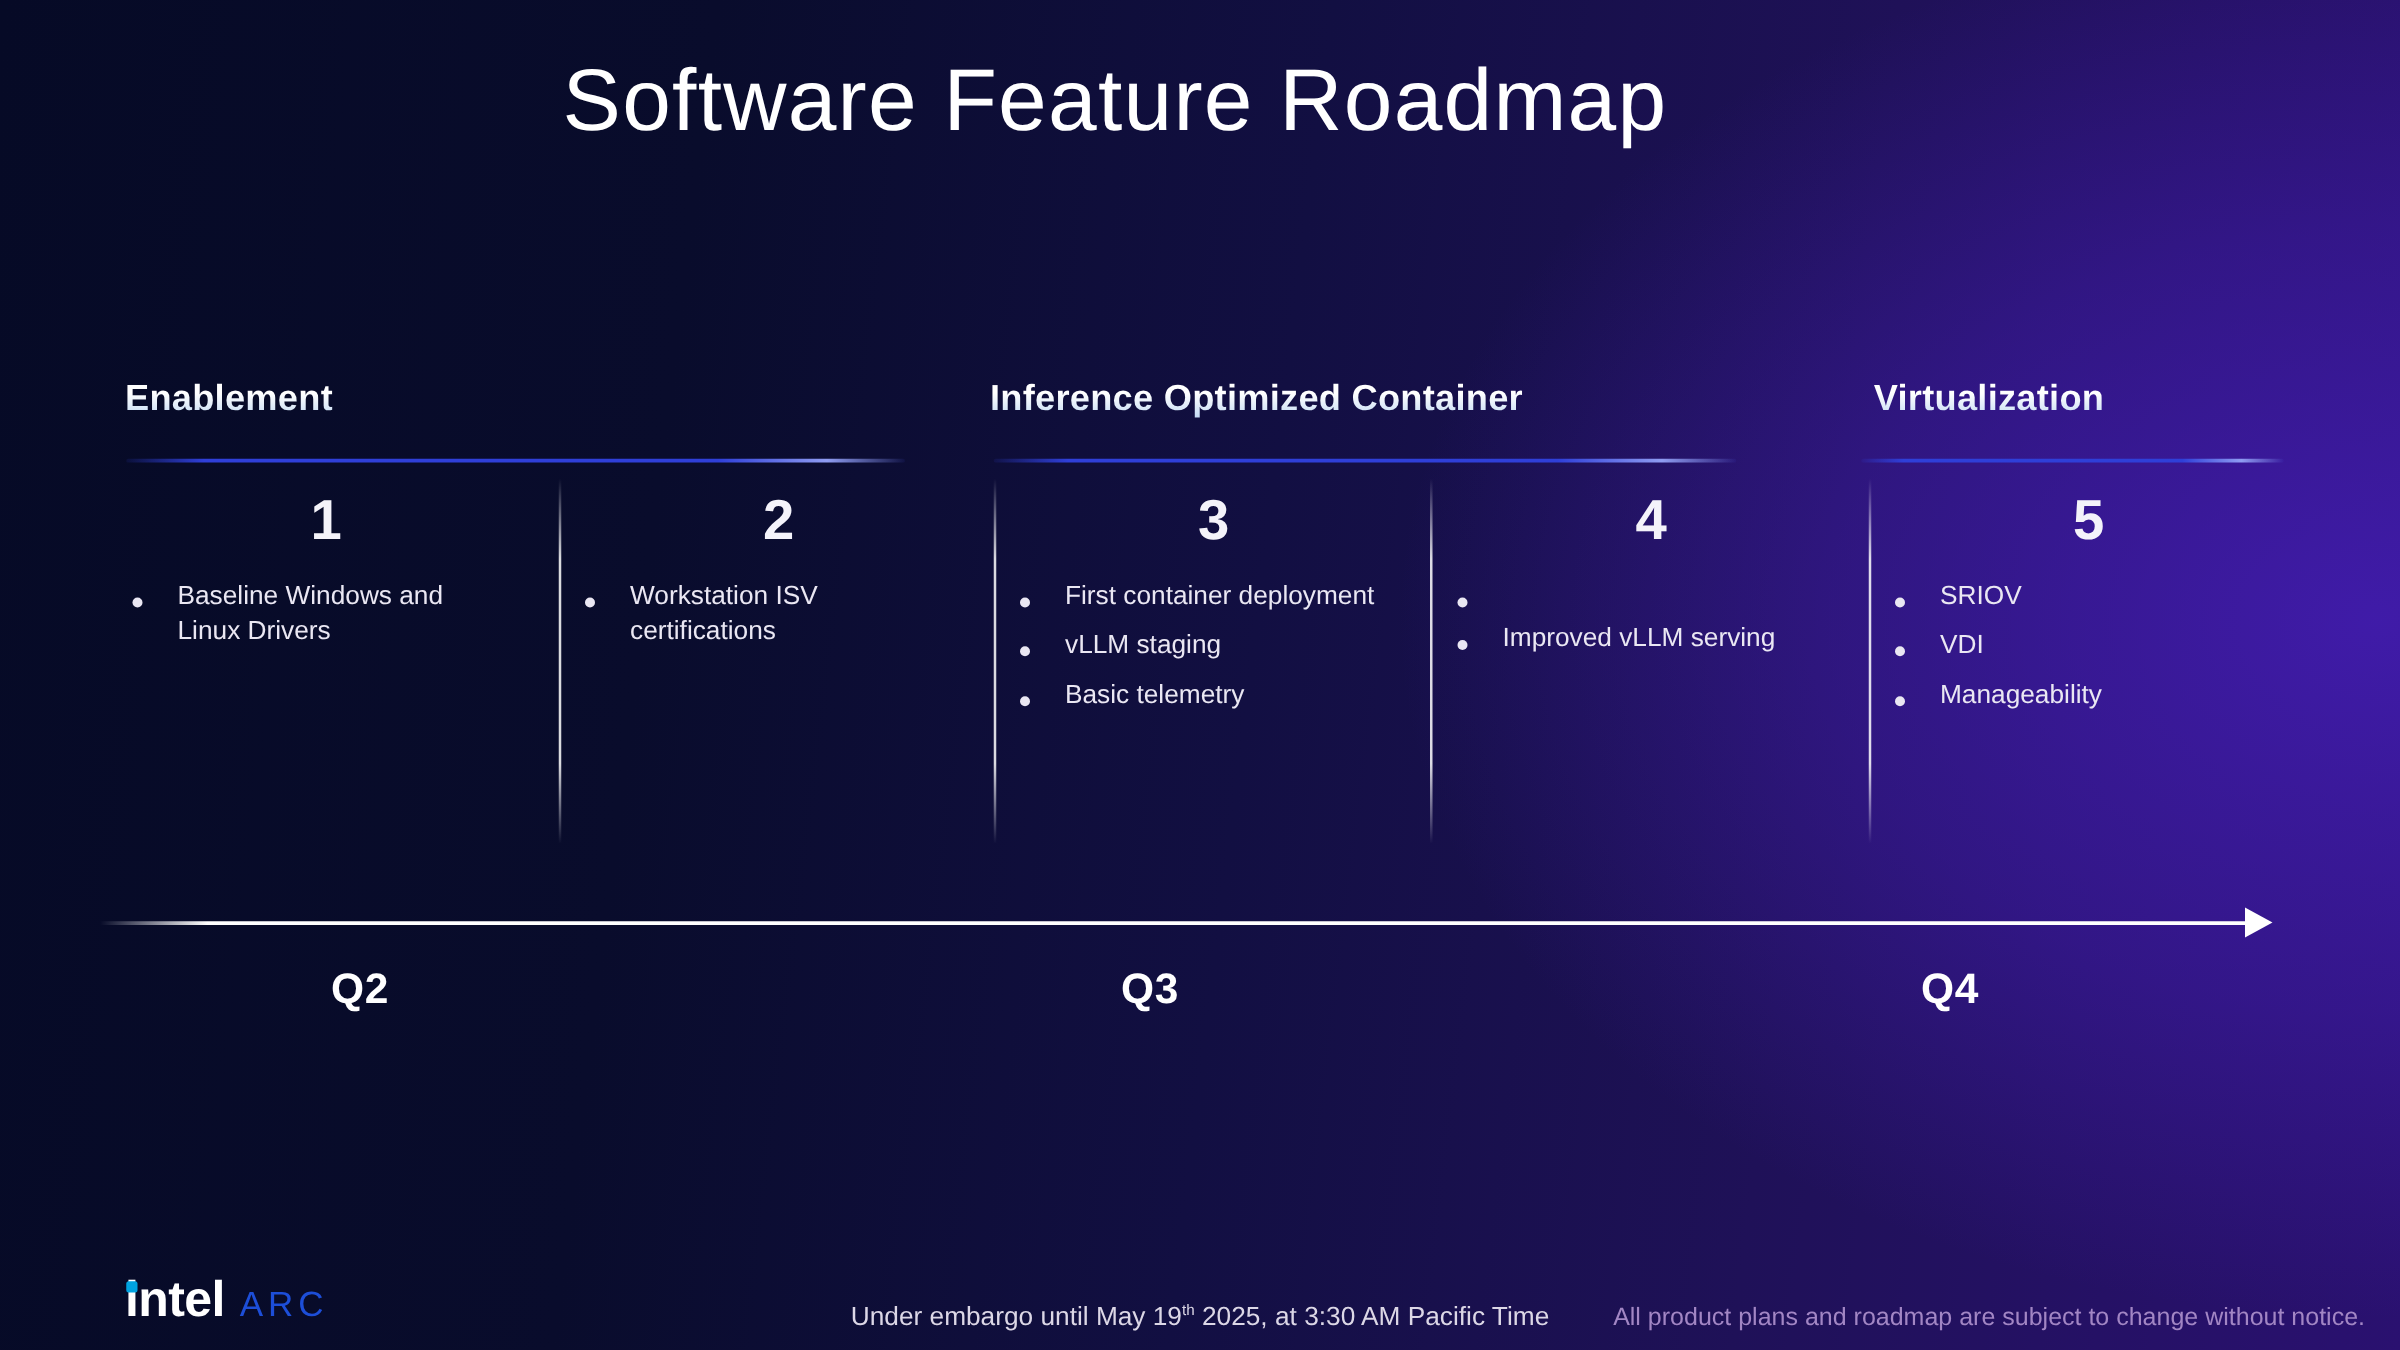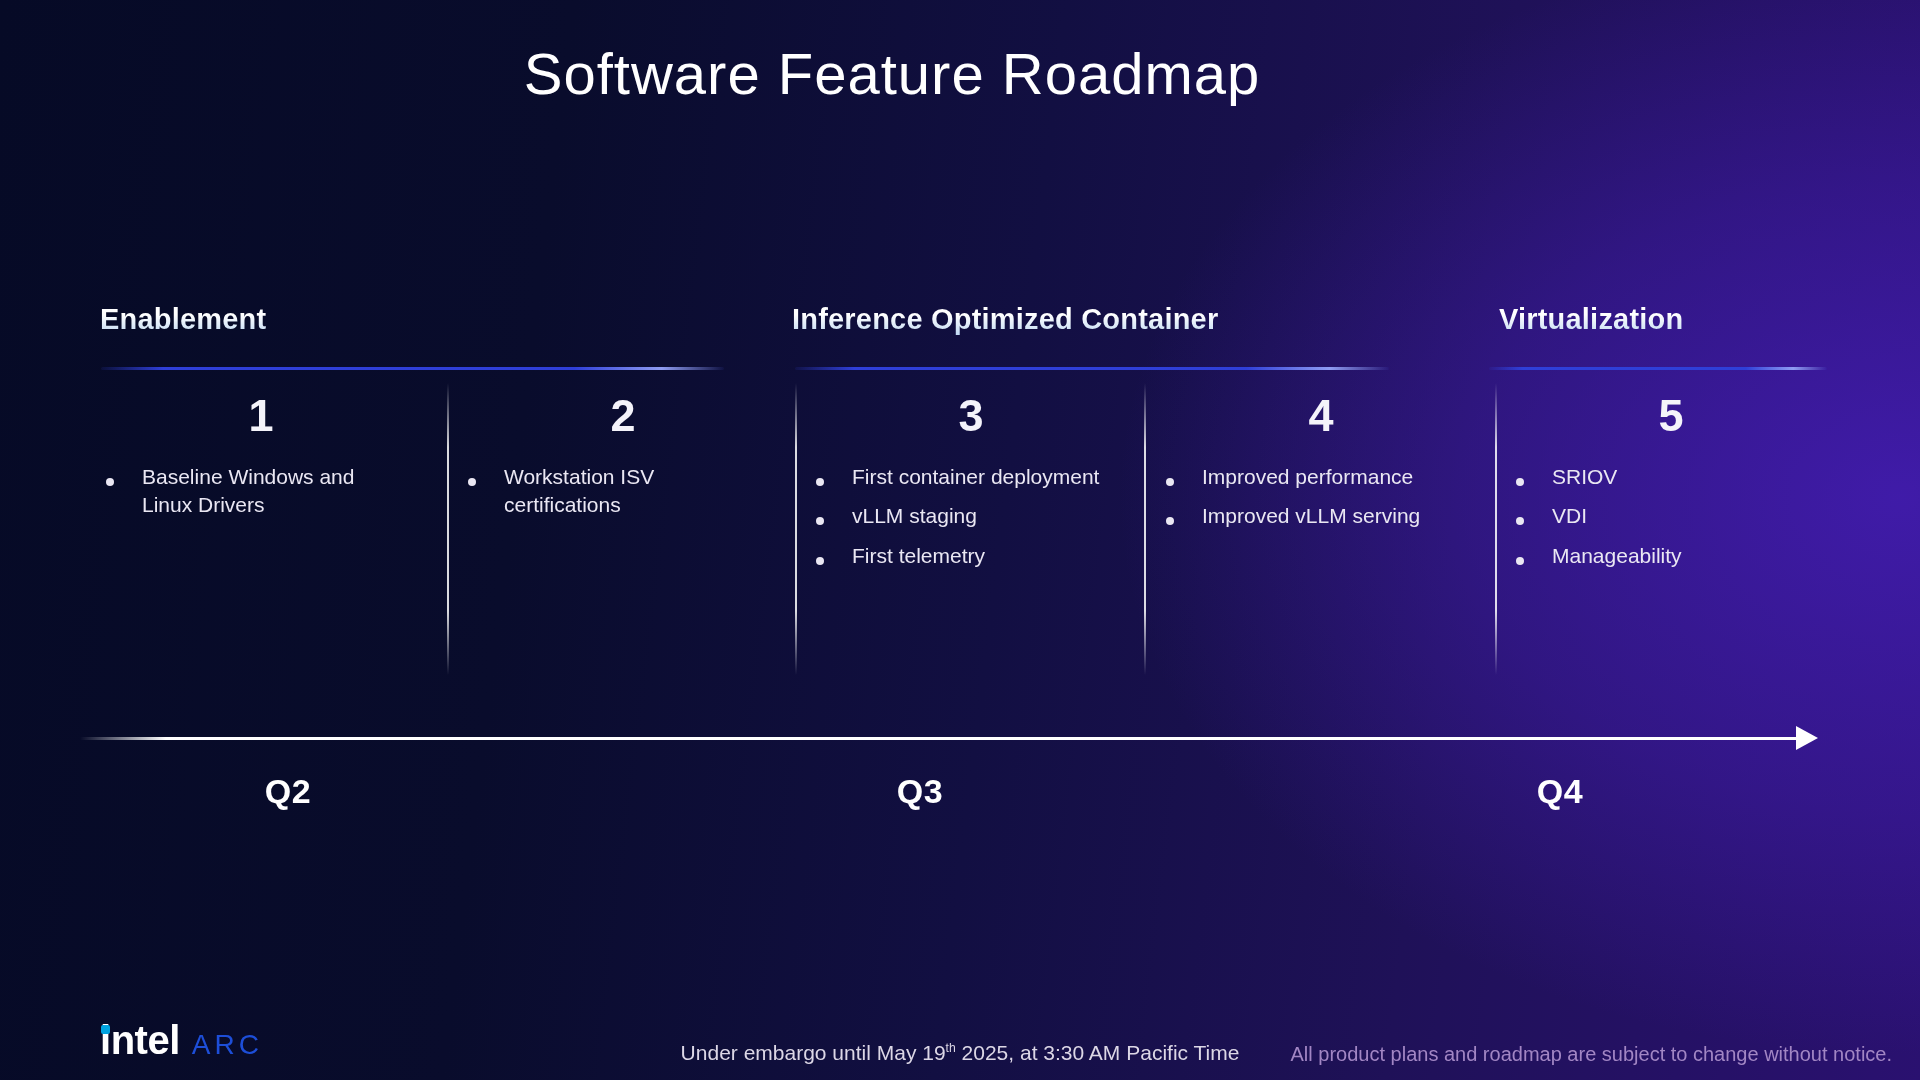--- a/index.html
+++ b/index.html
@@ -6,21 +6,21 @@
   body{
     width:1920px;height:1080px;overflow:hidden;position:relative;
     font-family:"Liberation Sans", sans-serif;
     background:
       radial-gradient(1150px 820px at 99% 46%, rgba(70,30,185,0.78) 0%, rgba(70,30,185,0.40) 38%, rgba(70,30,185,0) 68%),
       linear-gradient(97deg, #060a26 0%, #090c2c 28%, #120f42 52%, #1f1158 74%, #2a1170 100%);
   }
   
   .title{
     position:absolute;top:40px;left:0;width:1784px;text-align:center;
-    color:#ffffff;font-size:58px;font-weight:300;letter-spacing:1px;margin:0;
+    color:#ffffff;font-size:70px;font-weight:300;letter-spacing:1px;margin:0;
   }
   
   .sec-title{
     position:absolute;font-size:29px;font-weight:700;letter-spacing:0.2px;
     background:linear-gradient(180deg,#ffffff 35%,#bdd7f3 100%);
     -webkit-background-clip:text;background-clip:text;color:transparent;
   }
   .sec-underline{
     position:absolute;top:367px;height:3px;border-radius:2px;
     background:linear-gradient(90deg, rgba(47,63,216,0.10) 0%, var(--underline-blue) 10%, var(--underline-blue) 76%, #8f9cf2 90%, rgba(47,63,216,0.08) 100%);
@@ -116,31 +116,30 @@
     <div class="bullet">
       <span class="dot"></span>
       <span class="bullet-text">First container deployment</span>
     </div>
     <div class="bullet">
       <span class="dot"></span>
       <span class="bullet-text">vLLM staging</span>
     </div>
     <div class="bullet">
       <span class="dot"></span>
-      <span class="bullet-text">First telemetry</span>
+      <span class="bullet-text">Basic telemetry</span>
     </div>
   </div>
 </div>
 
 <div class="col" id="c4">
   <div class="num">4</div>
   <div class="bullets">
     <div class="bullet">
       <span class="dot"></span>
-      <span class="bullet-text">Improved performance</span>
     </div>
     <div class="bullet">
       <span class="dot"></span>
       <span class="bullet-text">Improved vLLM serving</span>
     </div>
   </div>
 </div>
 
 <div class="col" id="c5">
   <div class="num">5</div>

